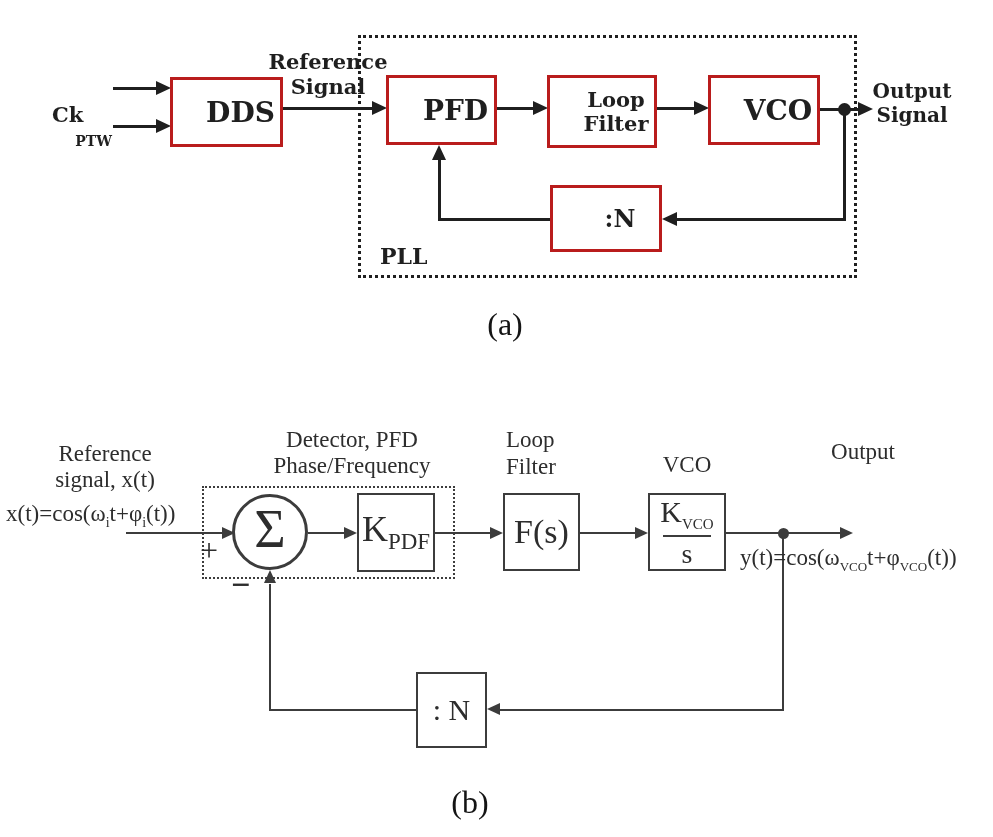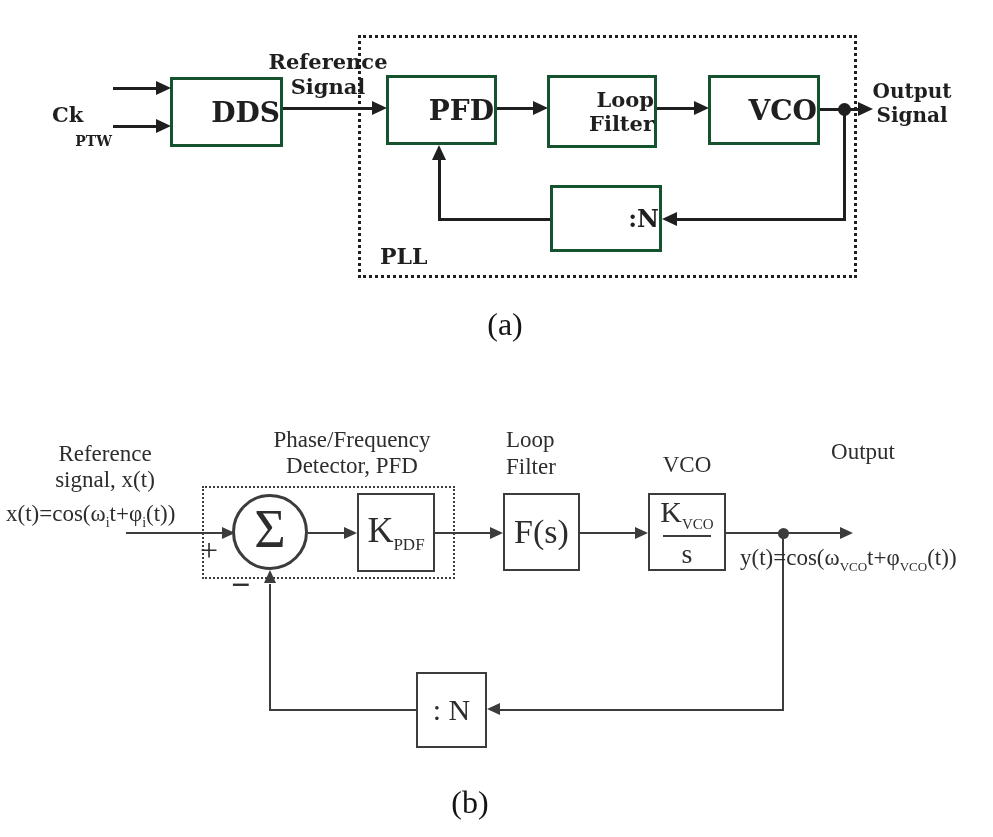--- a/index.html
+++ b/index.html
@@ -1,20 +1,20 @@
 <!DOCTYPE html>
 <html><head>
 <meta charset="utf-8">
 <style>
   html,body{margin:0;padding:0;background:#fff;}
   #stage{position:relative;width:993px;height:837px;background:#ffffff;overflow:hidden;
          font-family:"DejaVu Serif",serif;}
   
-  .bx{position:absolute;box-sizing:border-box;border:3px solid #14532d;background:#fff;
-      display:flex;flex-direction:column;align-items:flex-end;justify-content:center;
+  .bx{position:absolute;box-sizing:border-box;border:3px solid #b91c1c;background:#fff;
+      display:flex;flex-direction:column;align-items:center;justify-content:center;
       color:#1f1f1f;font-weight:bold;text-align:center;padding-left:28px;}
   .ln{position:absolute;background:#1f1f1f;}
   .lbl{position:absolute;color:#1f1f1f;font-weight:bold;white-space:nowrap;}
   .ar{position:absolute;width:0;height:0;}
   .ar-r{border-top:7px solid transparent;border-bottom:7px solid transparent;border-left:15px solid #1f1f1f;}
   .ar-l{border-top:7px solid transparent;border-bottom:7px solid transparent;border-right:15px solid #1f1f1f;}
   .ar-u{border-left:7px solid transparent;border-right:7px solid transparent;border-bottom:15px solid #1f1f1f;}
   .dot{position:absolute;background:#1f1f1f;border-radius:50%;}
   .dotted-a{position:absolute;box-sizing:border-box;border:3px dotted #1f1f1f;background:transparent;}
   
@@ -115,42 +115,42 @@
     <div class="lnb" style="left:269px;top:584px;width:2px;height:127px;"></div>
     <div class="ar br-u" style="left:264px;top:570px;"></div>
 
     <div class="bxb circle" style="left:232px;top:494px;width:76px;height:76px;border-width:3px;">
       <span style="font-size:54px;line-height:1;margin-top:-6px;">Σ</span>
     </div>
     <div class="lblb" style="left:200px;top:532px;font-size:32px;">+</div>
     <div class="lblb" style="left:231px;top:568px;font-size:34px;font-weight:bold;line-height:34px;">−</div>
 
     <div class="bxb" style="left:357px;top:493px;width:78px;height:79px;">
-      <span style="font-size:36px;line-height:1;"><span>K</span><sub class="fsub" style="font-size:17px;">PDF</sub></span>
+      <span style="font-size:36px;line-height:1;"><span>K</span><sub class="fsub" style="font-size:23px;">PDF</sub></span>
     </div>
     <div class="bxb" style="left:503px;top:493px;width:77px;height:78px;font-size:34px;">
       <span>F(s)</span>
     </div>
     <div class="bxb" style="left:648px;top:493px;width:78px;height:78px;">
       <span style="font-size:30px;line-height:1;"><span>K</span><sub class="fsub" style="font-size:15px;">VCO</sub></span>
       <span class="frac-bar"></span>
       <span style="font-size:28px;line-height:1;">s</span>
     </div>
     <div class="bxb" style="left:416px;top:672px;width:71px;height:76px;font-size:30px;">
       <span>: N</span>
     </div>
 
     <div class="lblb ctr" style="left:35px;top:441px;width:140px;font-size:23px;line-height:26px;">
       <div>Reference</div>
       <div>signal, x(t)</div>
     </div>
     <div class="lblb" style="left:6px;top:501px;font-size:23px;text-align:center;"><span>x(t)=cos(ω</span><sub class="fsub">i</sub><span>t+φ</span><sub class="fsub">i</sub><span>(t))</span></div>
     <div class="lblb ctr" style="left:247px;top:427px;width:210px;font-size:23px;line-height:26px;">
+      <div>Detector, PFD</div>
       <div>Phase/Frequency</div>
-      <div>Detector, PFD</div>
     </div>
     <div class="lblb" style="left:506px;top:426px;font-size:23px;line-height:27px;">
       <div>Loop</div>
       <div>Filter</div>
     </div>
     <div class="lblb ctr" style="left:648px;top:452px;width:78px;font-size:23px;">VCO</div>
     <div class="lblb ctr" style="left:798px;top:439px;width:130px;font-size:23px;line-height:26px;">
       <div>Output</div>
     </div>
     <div class="lblb" style="left:740px;top:497px;font-size:23px;margin-top:48px;"><span>y(t)=cos(ω</span><sub class="fsub" style="font-size:13px;">VCO</sub><span>t+φ</span><sub class="fsub" style="font-size:13px;">VCO</sub><span>(t))</span></div>

